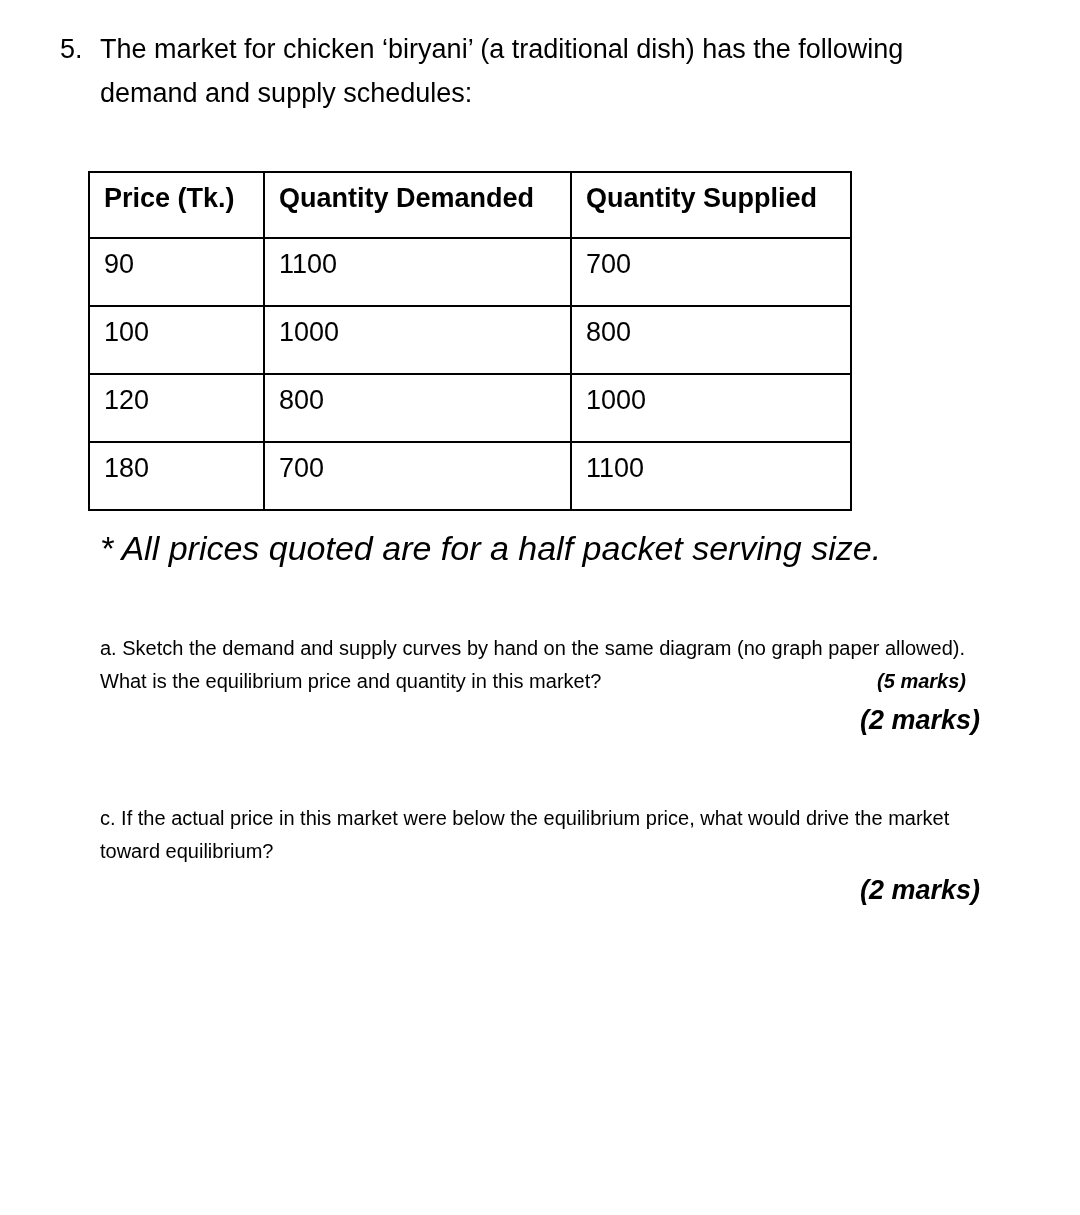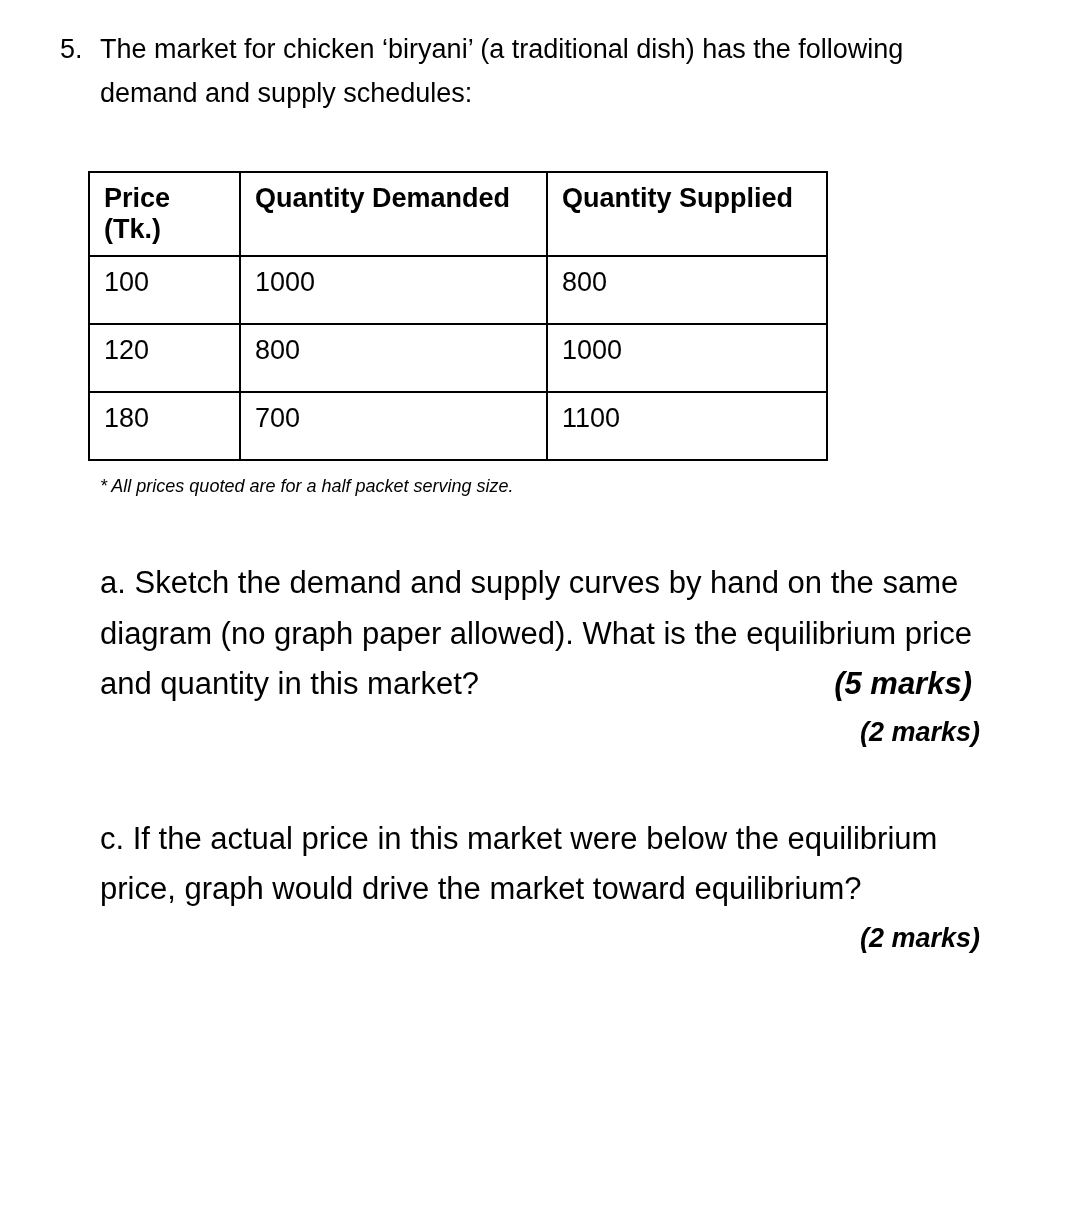--- a/index.html
+++ b/index.html
@@ -47,48 +47,48 @@
     box-sizing: border-box;
   }
   table.schedule th {
     font-weight: bold;
     height: 66px;
   }
   table.schedule td {
     height: 68px;
     font-weight: normal;
   }
-  .col-price { width: 151px; }
+  .col-price { width: 175px; }
   .col-qd { width: 307px; }
   .col-qs { width: 280px; }
   .footnote {
     margin-top: 12px;
     margin-left: 40px;
-    font-size: 18px;
+    font-size: 34px;
     font-style: italic;
     line-height: 1.5;
   }
   .part {
     position: relative;
     margin-left: 40px;
     max-width: 880px;
-    font-size: 31px;
+    font-size: 20px;
     line-height: 1.62;
   }
   .part-a { margin-top: 58px; }
   .part-b { margin-top: 64px; }
   .part-c { margin-top: 64px; }
   .marks {
     font-weight: bold;
     font-style: italic;
     white-space: nowrap;
   }
   .marks-abs {
     position: absolute;
-    right: 8px;
+    right: 14px;
     bottom: 0;
   }
   .marks-line {
     margin-left: 40px;
     max-width: 880px;
     text-align: right;
     font-size: 27px;
     line-height: 1.3;
     margin-top: 6px;
   }
@@ -106,20 +106,25 @@
   <table class="schedule">
     <thead>
       <tr>
         <th class="col-price">Price (Tk.)</th>
         <th class="col-qd">Quantity Demanded</th>
         <th class="col-qs">Quantity Supplied</th>
       </tr>
     </thead>
     <tbody>
       <tr>
+        <td>90</td>
+        <td>1100</td>
+        <td>700</td>
+      </tr>
+      <tr>
         <td>100</td>
         <td>1000</td>
         <td>800</td>
       </tr>
       <tr>
         <td>120</td>
         <td>800</td>
         <td>1000</td>
       </tr>
       <tr>
@@ -135,19 +140,19 @@
   <div class="part part-a">
     <span>a. Sketch the demand and supply curves by hand on the same diagram (no graph paper allowed). What is the equilibrium price and quantity in this market?</span>
     <span class="marks marks-abs">(5 marks)</span>
   </div>
 
   <div class="marks-line">
     <span class="marks">(2 marks)</span>
   </div>
 
   <div class="part part-c">
-    <span>c. If the actual price in this market were below the equilibrium price, graph would drive the market toward equilibrium?</span>
+    <span>c. If the actual price in this market were below the equilibrium price, what would drive the market toward equilibrium?</span>
   </div>
   <div class="marks-line">
     <span class="marks">(2 marks)</span>
   </div>
 
 </div>
 
 </body></html>

